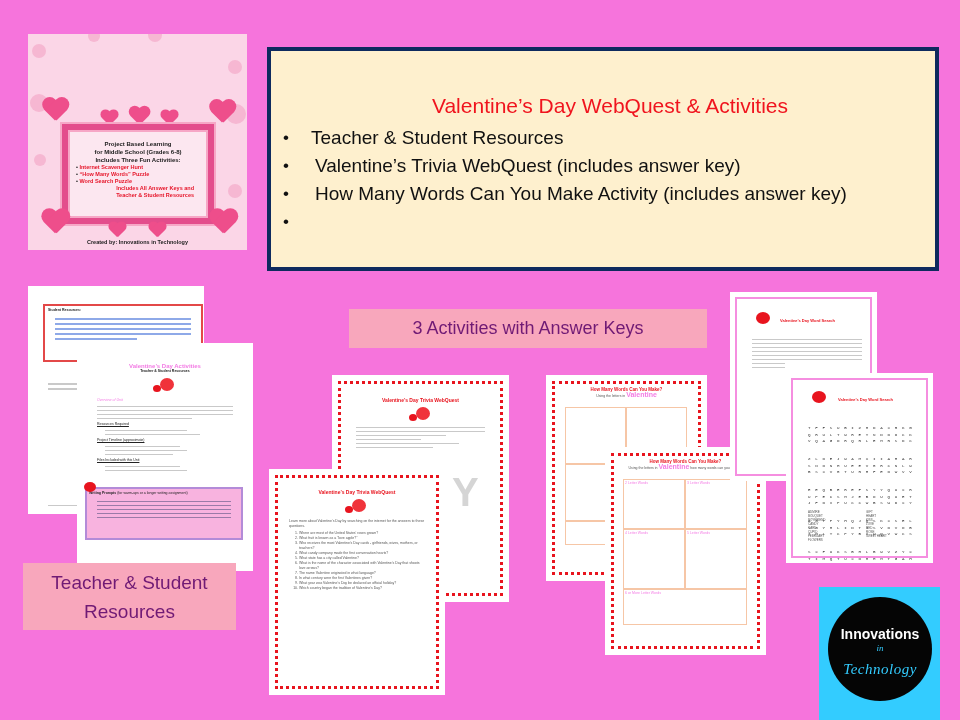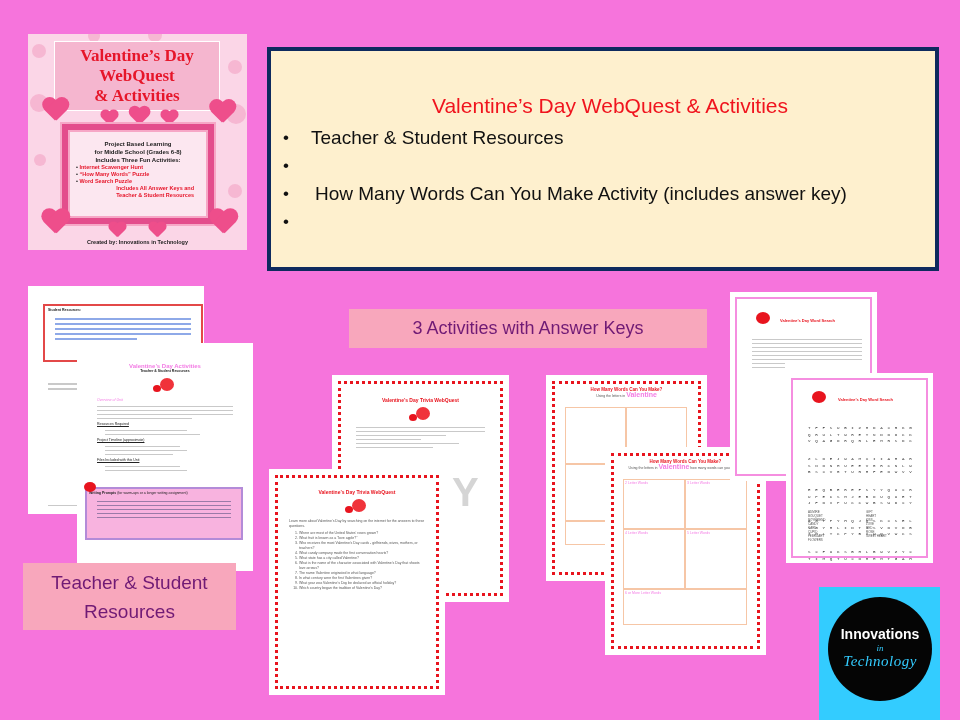--- a/index.html
+++ b/index.html
@@ -66,39 +66,34 @@
 
   
   .ws-grid { font-family: "Liberation Mono", monospace; font-size: 4.2px; line-height: 6.2px;
     color: #333; white-space: pre; letter-spacing: 1.1px; }
 
   
   .logo { position: absolute; left: 819px; top: 587px; width: 121px; height: 138px; background: #33CCFF; }
   .logo-circle { position: absolute; left: 9px; top: 10px; width: 104px; height: 104px; border-radius: 50%; background: #050505; text-align: center; }
   .logo-l1 { color: #fff; font-size: 14px; font-weight: bold; margin-top: 29px; }
   .logo-l2 { color: #33CCFF; font-size: 9px; font-style: italic; font-family: "Liberation Serif", serif; margin-top: 1px; }
-  .logo-l3 { color: #33CCFF; font-size: 15px; font-style: italic; font-family: "Liberation Serif", serif; margin-top: 0px; letter-spacing: 0.5px; }
+  .logo-l3 { color: #33CCFF; font-size: 15px; font-style: italic; font-family: "Liberation Serif", serif; margin-top: 8px; letter-spacing: 0.5px; }
 </style>
 </head>
 <body>
 
 <div class="cover">
   <div class="dot" style="left:4px;top:10px;width:14px;height:14px"></div>
   <div class="dot" style="left:200px;top:26px;width:14px;height:14px"></div>
   <div class="dot" style="left:2px;top:60px;width:18px;height:18px"></div>
   <div class="dot" style="left:198px;top:70px;width:20px;height:20px"></div>
   <div class="dot" style="left:6px;top:120px;width:12px;height:12px"></div>
   <div class="dot" style="left:200px;top:150px;width:14px;height:14px"></div>
   <div class="dot" style="left:60px;top:-4px;width:12px;height:12px"></div>
   <div class="dot" style="left:120px;top:-6px;width:14px;height:14px"></div>
-  <div class="cover-title-box">
-    <div class="cover-title">Valentine’s Day
-WebQuest
-&amp; Activities</div>
-  </div>
   <div class="heart" style="left:18px;top:68px;transform:scale(1.5)"></div>
   <div class="heart" style="left:72px;top:76px"></div>
   <div class="heart" style="left:102px;top:74px;transform:scale(1.2)"></div>
   <div class="heart" style="left:132px;top:76px"></div>
   <div class="heart" style="left:185px;top:70px;transform:scale(1.5)"></div>
   <div class="cover-frame">
     <div style="height:10px"></div>
     <div class="line">Project Based Learning</div>
     <div class="line">for Middle School (Grades 6-8)</div>
     <div class="line">Includes Three Fun Activities:</div>
@@ -119,20 +114,21 @@
 
 <div class="info">
   <div class="info-title">Valentine’s Day WebQuest &amp; Activities</div>
   <ul>
     <li>
         <span class="bullet">•</span>
         <span>Teacher &amp; Student Resources</span>
       </li>
     <li>
         <span class="bullet">•</span>
+        <span>Valentine’s Trivia WebQuest (includes answer key)</span>
       </li>
     <li>
         <span class="bullet">•</span>
         <span>How Many Words Can You Make Activity (includes answer key)</span>
       </li>
     <li>
         <span class="bullet">•</span>
       </li>
   </ul>
 </div>

